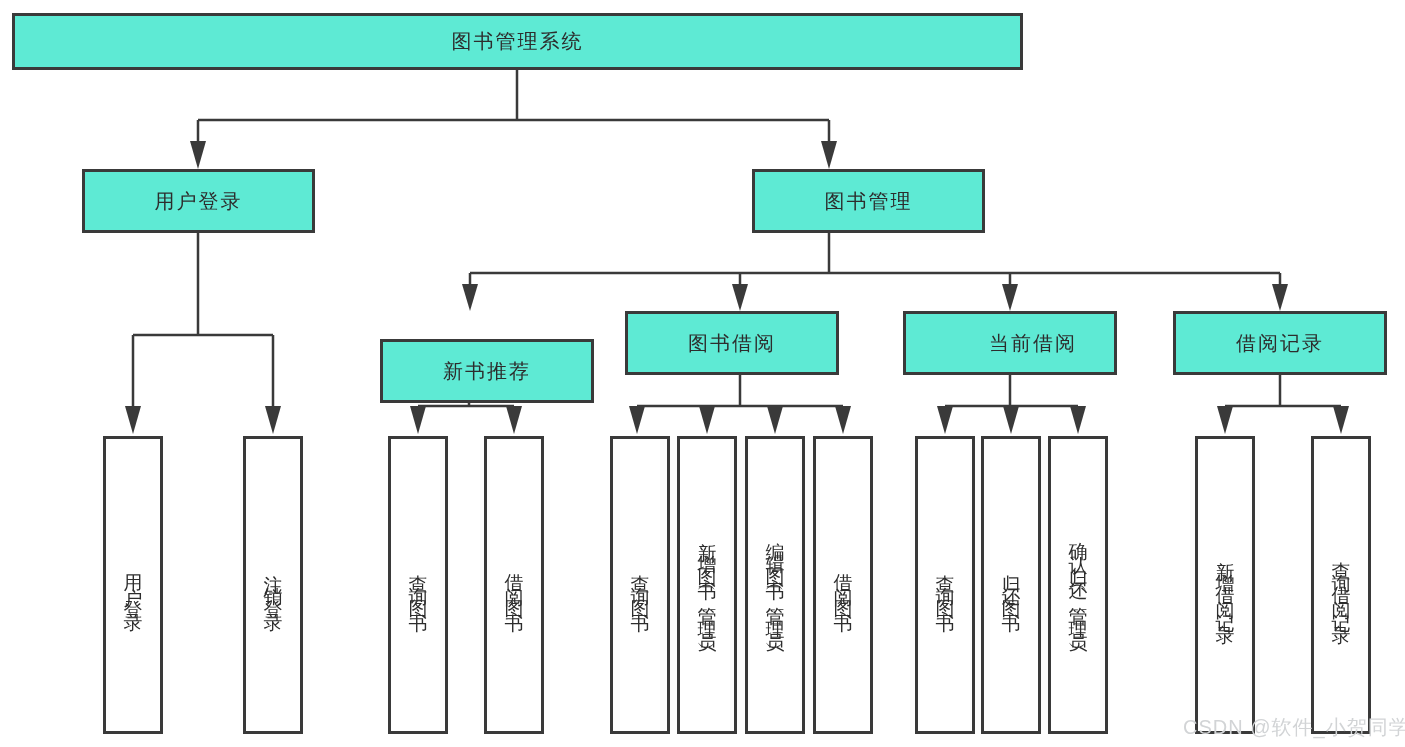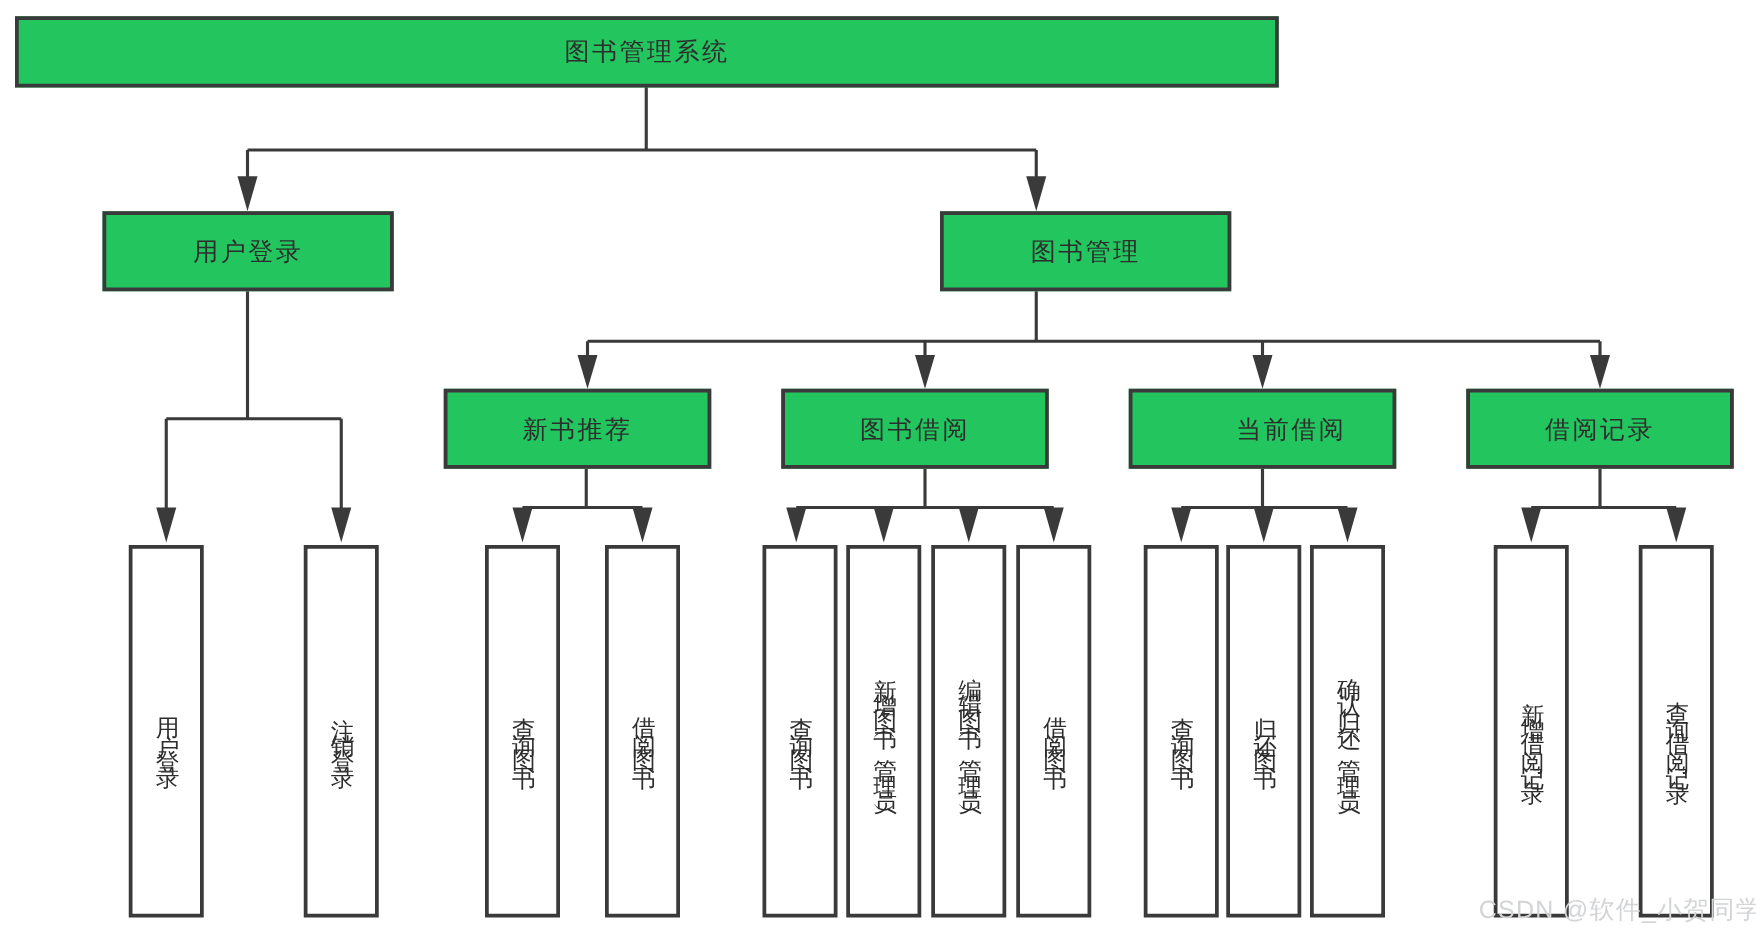--- a/index.html
+++ b/index.html
@@ -18,35 +18,35 @@
   }
   svg.connectors {
     position: absolute;
     left: 0; top: 0;
     width: 1405px; height: 747px;
     pointer-events: none;
   }
   .box {
     position: absolute;
     box-sizing: border-box;
-    background: #22c55e;
+    background: #5eead4;
     border: 3px solid #3a3a3a;
     display: flex;
     align-items: center;
     justify-content: center;
     font-size: 20px;
     letter-spacing: 2px;
     white-space: nowrap;
   }
   .root  { left: 12px;  top: 13px;  width: 1011px; height: 57px; }
   .lvl2  { top: 169px; width: 233px; height: 64px; }
   .lvl3  { top: 311px; width: 214px; height: 64px; }
   .n-user-login   { left: 82px;  }
   .n-book-mgmt    { left: 752px; }
-  .n-new-book     { left: 355px; }
+  .n-new-book     { left: 380px; margin-top: 28px; }
   .n-book-borrow  { left: 625px; }
   .n-cur-borrow   { left: 903px; padding-left: 46px; }
   .n-records      { left: 1173px; }
   .leaf {
     position: absolute;
     box-sizing: border-box;
     top: 436px;
     width: 60px;
     height: 298px;
     background: #ffffff;

